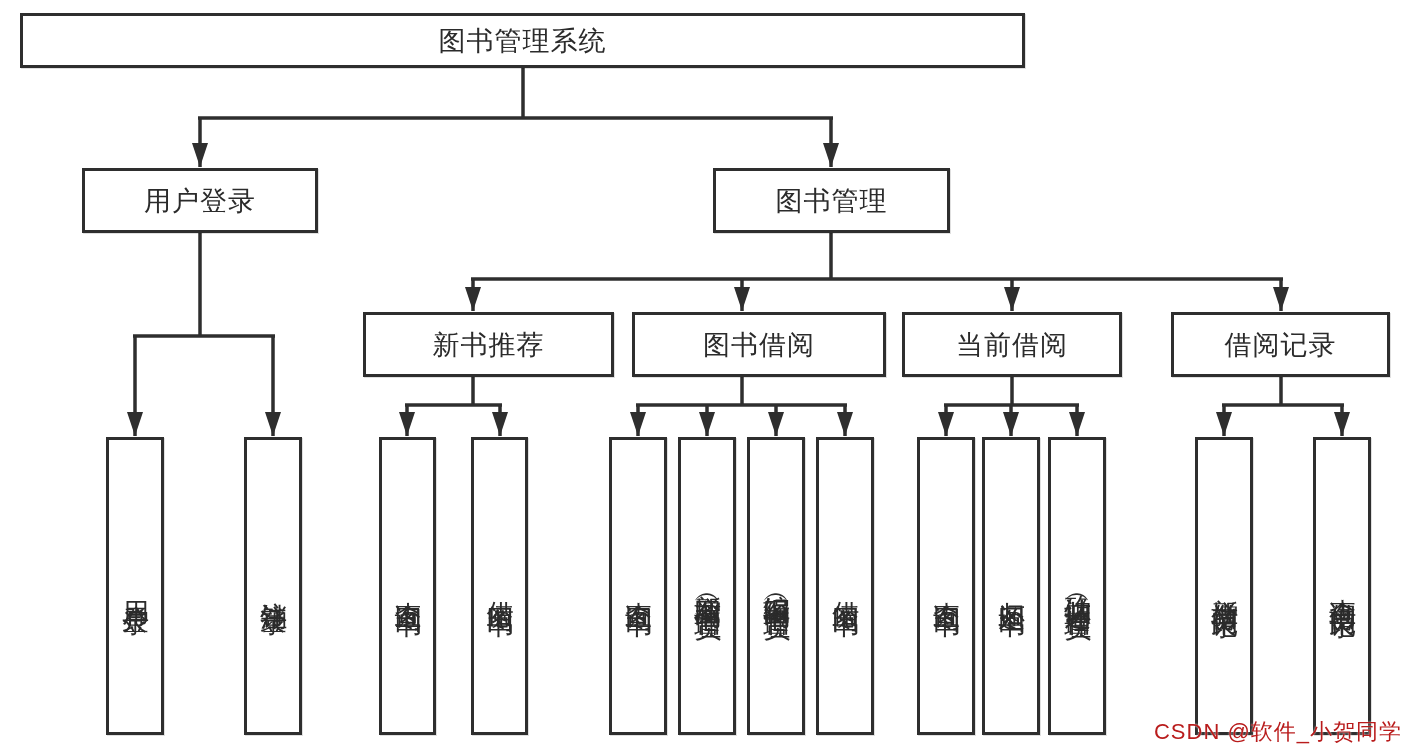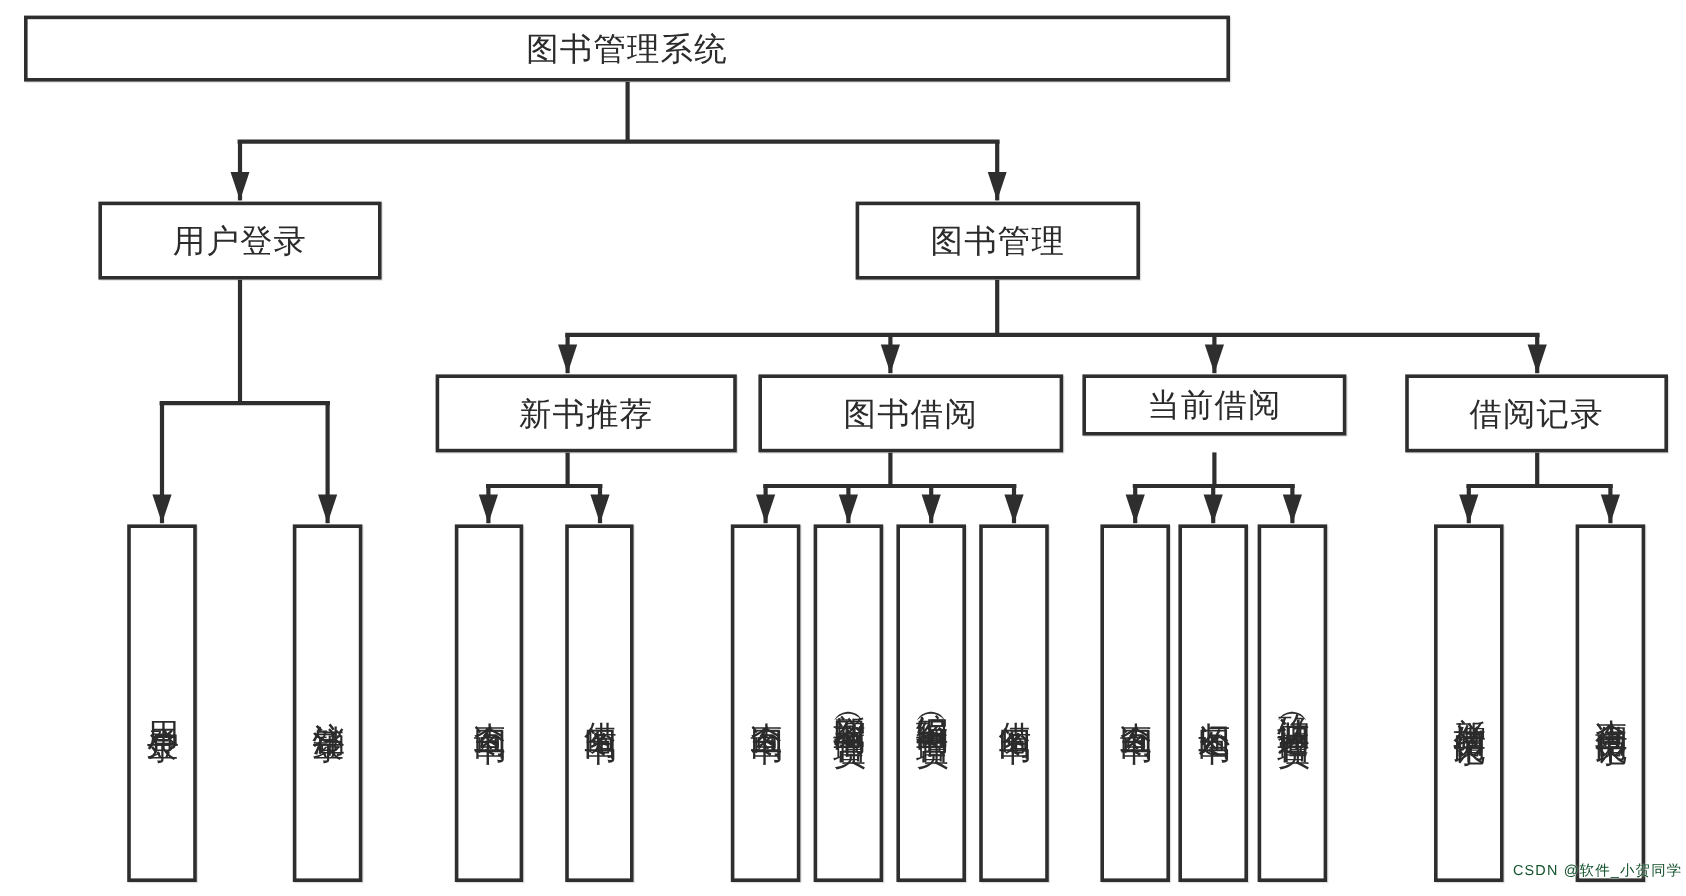--- a/index.html
+++ b/index.html
@@ -30,22 +30,22 @@
     font-size:27px;
     letter-spacing:3px;
     line-height:1.1;
     white-space:nowrap;
   }
   svg.connectors{position:absolute;left:0;top:0;}
   .watermark{
     position:absolute;
     top:717px;
     right:3px;
-    font-size:12px;
-    color:#14532d;
+    font-size:22px;
+    color:#b91c1c;
     letter-spacing:1px;
     text-shadow:0 0 2px #ffffff;
   }
 </style>
 </head>
 <body>
 
 <div class="stage">
 
   <svg class="connectors" width="1405" height="747" viewBox="0 0 1405 747">
@@ -98,21 +98,21 @@
     </g>
   </svg>
 
   <div class="box" style="left:20px;top:13px;width:1005px;height:55px;">图书管理系统</div>
 
   <div class="box" style="left:82px;top:168px;width:236px;height:65px;">用户登录</div>
   <div class="box" style="left:713px;top:168px;width:237px;height:65px;">图书管理</div>
 
   <div class="box" style="left:363px;top:312px;width:251px;height:65px;">新书推荐</div>
   <div class="box" style="left:632px;top:312px;width:254px;height:65px;">图书借阅</div>
-  <div class="box" style="left:902px;top:312px;width:220px;height:51px;">当前借阅</div>
+  <div class="box" style="left:902px;top:312px;width:220px;height:65px;">当前借阅</div>
   <div class="box" style="left:1171px;top:312px;width:219px;height:65px;">借阅记录</div>
 
   <div class="box vbox" style="left:106px;top:437px;width:58px;height:298px;">
     <span class="vtext">用户登录</span>
   </div>
   <div class="box vbox" style="left:244px;top:437px;width:58px;height:298px;">
     <span class="vtext">注销登录</span>
   </div>
 
   <div class="box vbox" style="left:379px;top:437px;width:57px;height:298px;">

